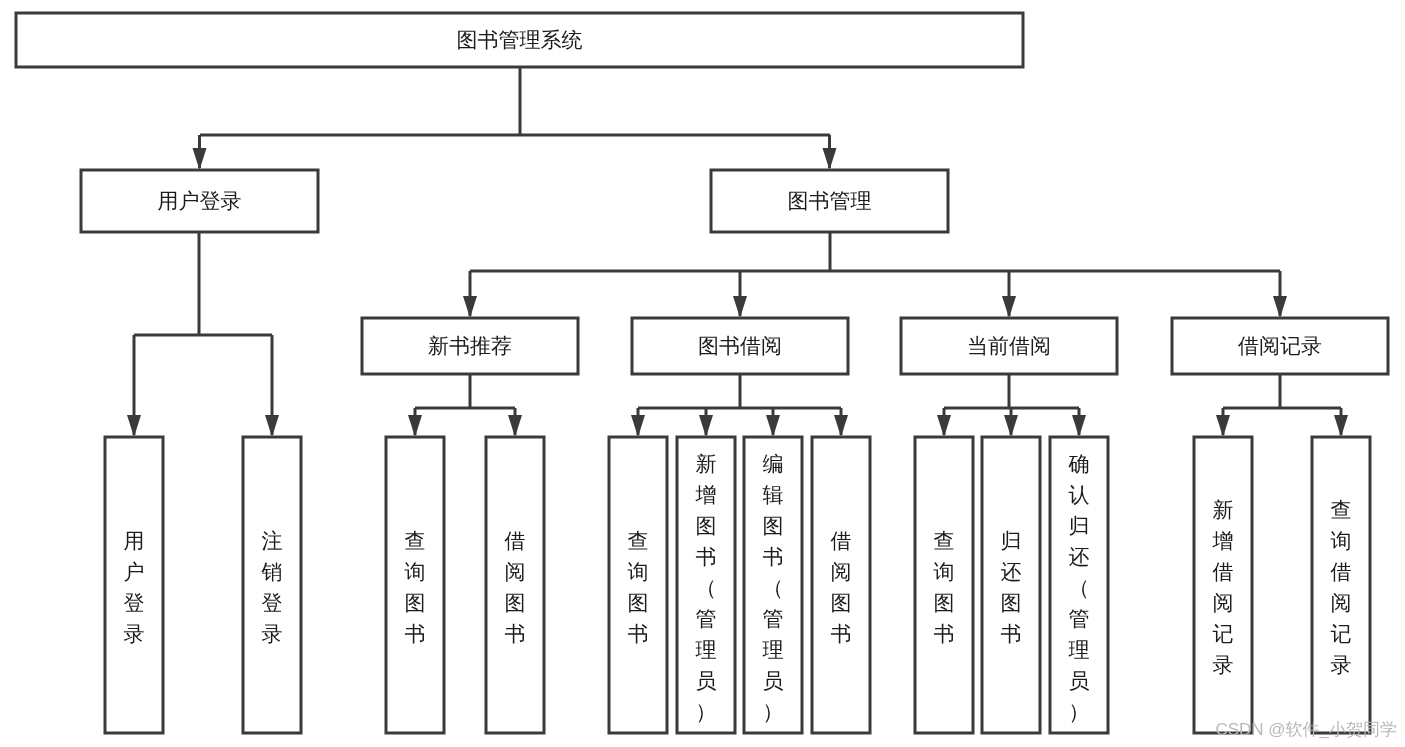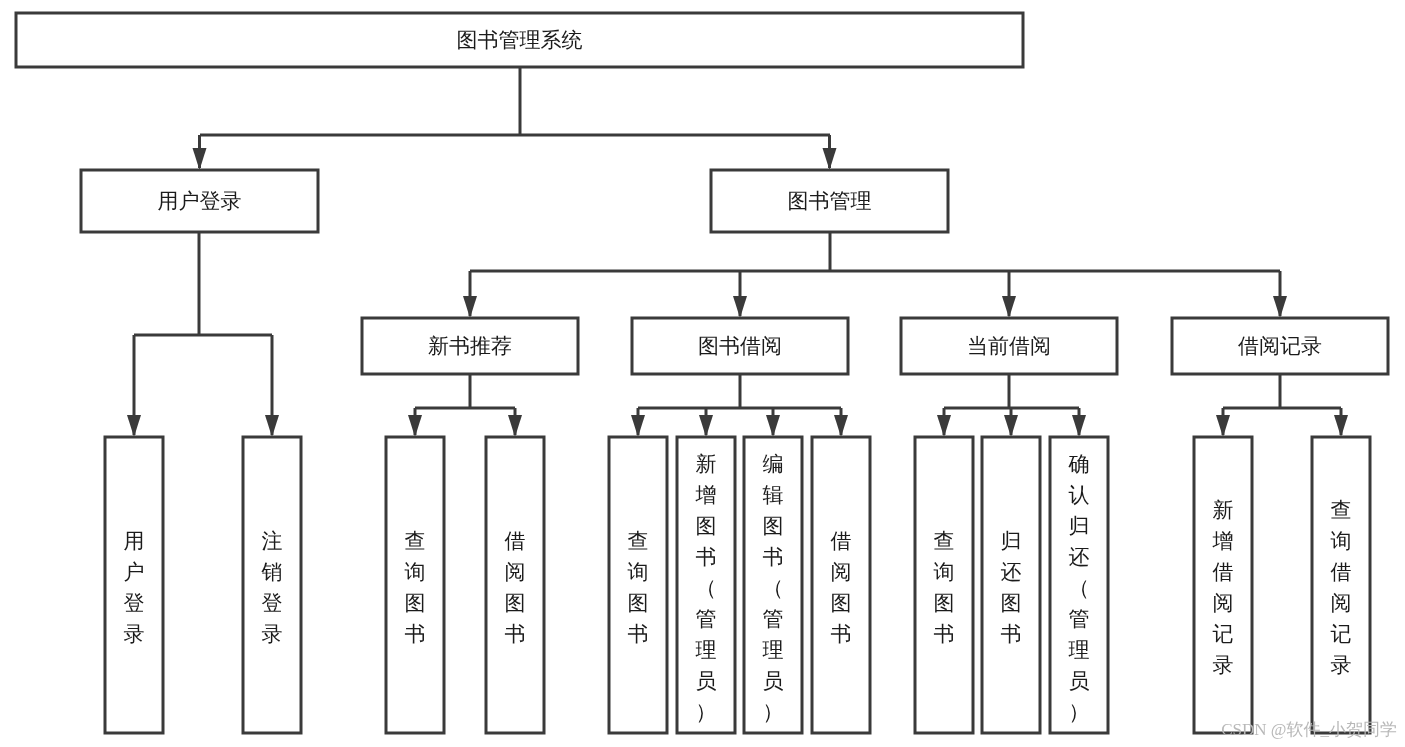--- a/index.html
+++ b/index.html
@@ -37,21 +37,21 @@
     fill: none;
   }
   .arrow-head {
     fill: #3a3a3a;
     stroke: none;
   }
   .watermark {
     position: absolute;
     right: 8px;
     bottom: 6px;
-    font-family: Liberation Serif, serif;
+    font-family: Liberation Sans, sans-serif;
     font-size: 17px;
     color: #b8b8b8;
     white-space: nowrap;
     pointer-events: none;
     margin-top: 31px;
   }
 </style>
 </head>
 <body>
 

